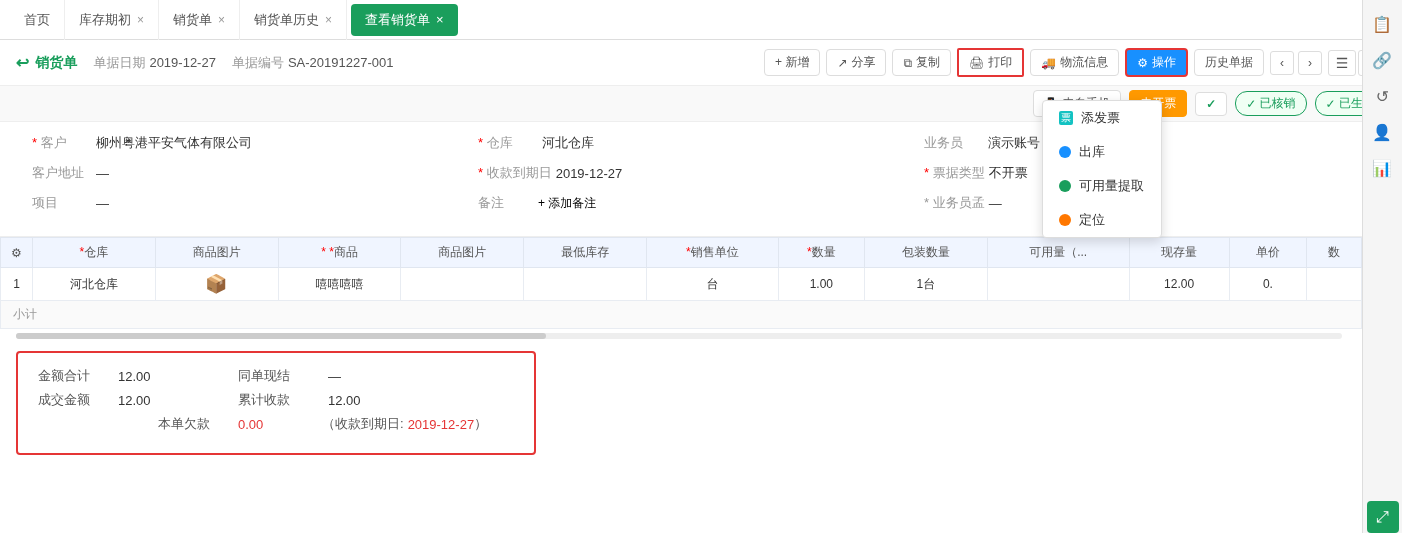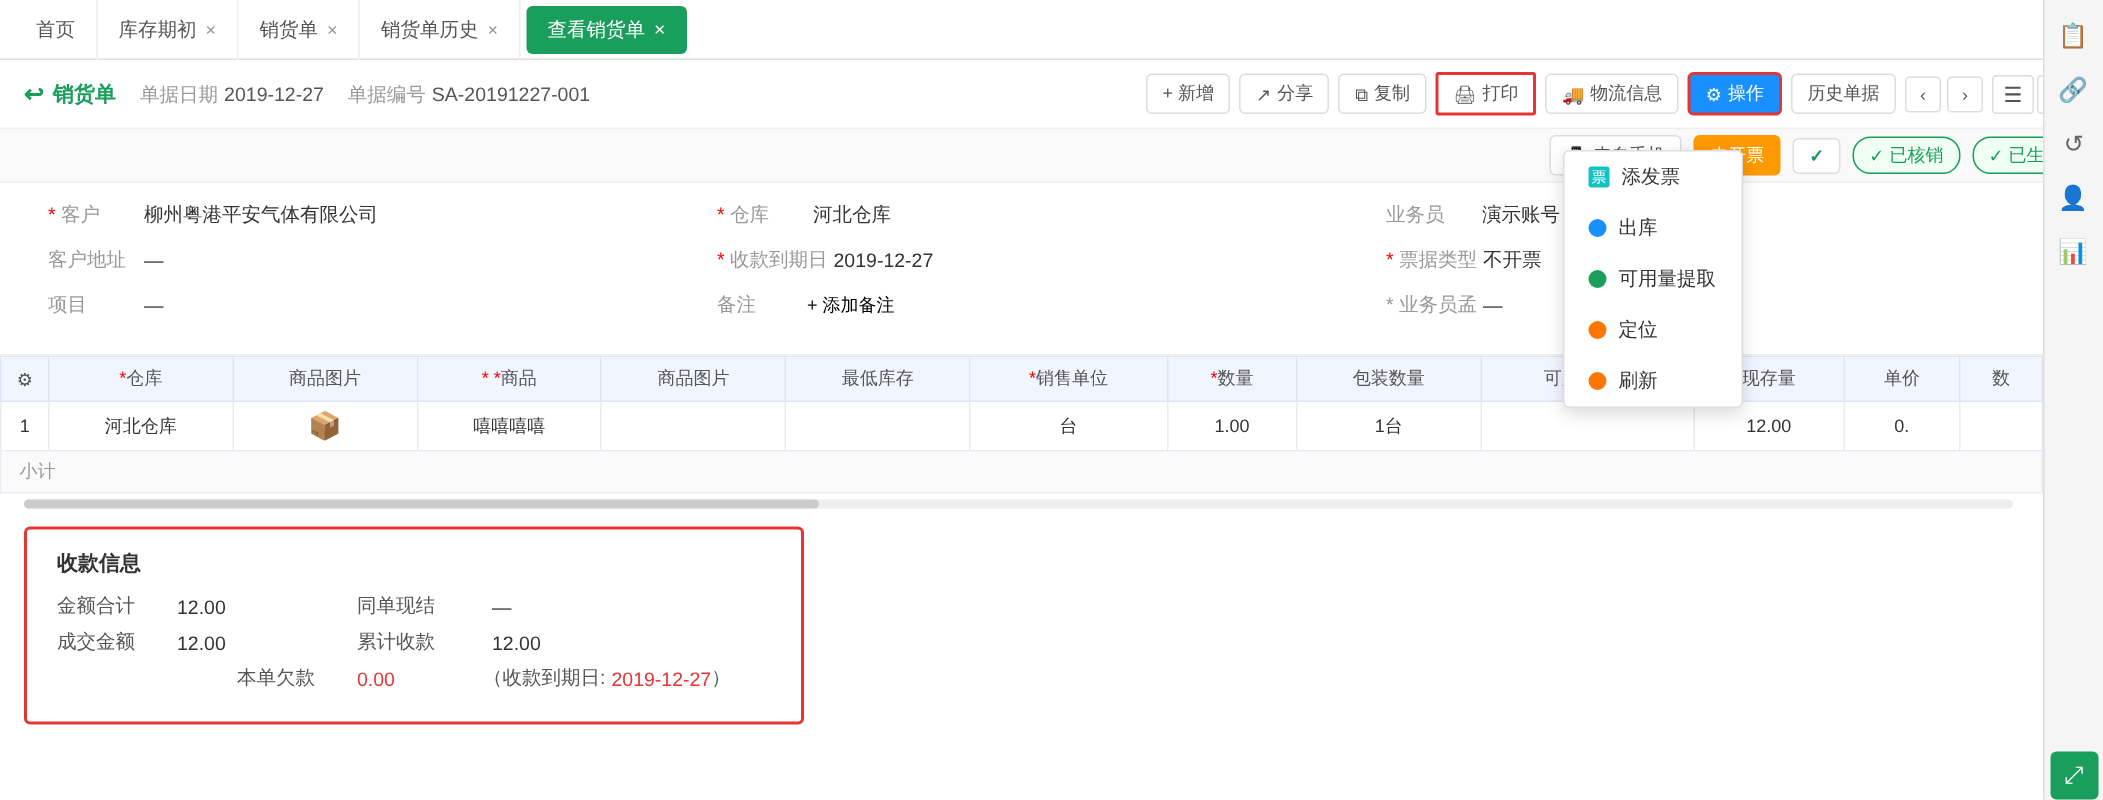--- a/index.html
+++ b/index.html
@@ -344,21 +344,20 @@
         </tr>
       </tbody>
     </table>
   </div>
 
   <div style="margin: 4px 16px 0 16px; height:6px; background:#eee; border-radius:3px; margin-right:60px;">
     <div style="width:40%; height:100%; background:#ccc; border-radius:3px;"></div>
   </div>
 
   <div class="payment-info">
-    <div class="payment-title">收款信息</div>
     <div class="payment-row">
       <span class="payment-label">金额合计</span>
       <span class="payment-value">12.00</span>
       <span class="payment-label2">同单现结</span>
       <span class="payment-value">—</span>
     </div>
     <div class="payment-row">
       <span class="payment-label">成交金额</span>
       <span class="payment-value">12.00</span>
       <span class="payment-label2">累计收款</span>
@@ -383,24 +382,20 @@
         <span class="dropdown-icon circle-blue"></span>
         <span>出库</span>
       </div>
       <div class="dropdown-item">
         <span class="dropdown-icon circle-green"></span>
         <span>可用量提取</span>
       </div>
       <div class="dropdown-item">
         <span class="dropdown-icon circle-orange"></span>
         <span>定位</span>
-      </div>
-      <div class="dropdown-item">
-        <span class="dropdown-icon circle-orange"></span>
-        <span>刷新</span>
       </div>
     </div>
   </div>
 
   <div class="right-sidebar">
     <div class="sidebar-icon">📋</div>
     <div class="sidebar-icon">🔗</div>
     <div class="sidebar-icon">↺</div>
     <div class="sidebar-icon">👤</div>
     <div class="sidebar-icon">📊</div>

